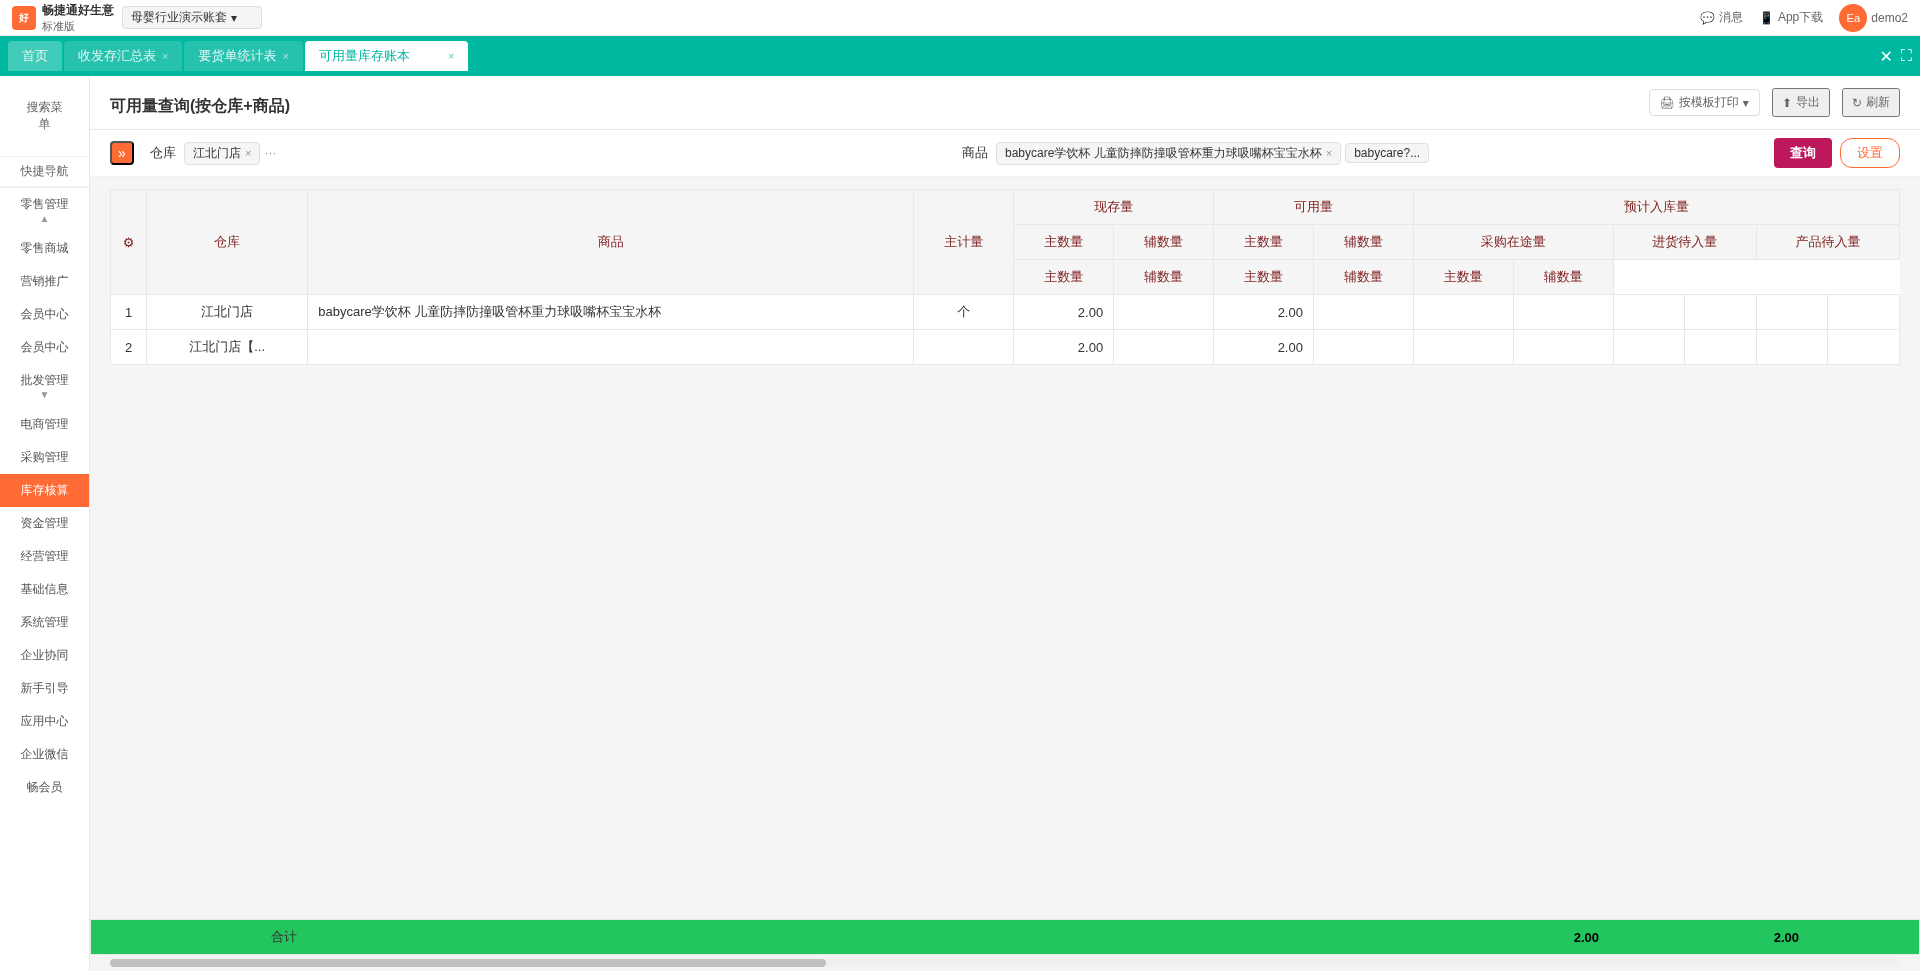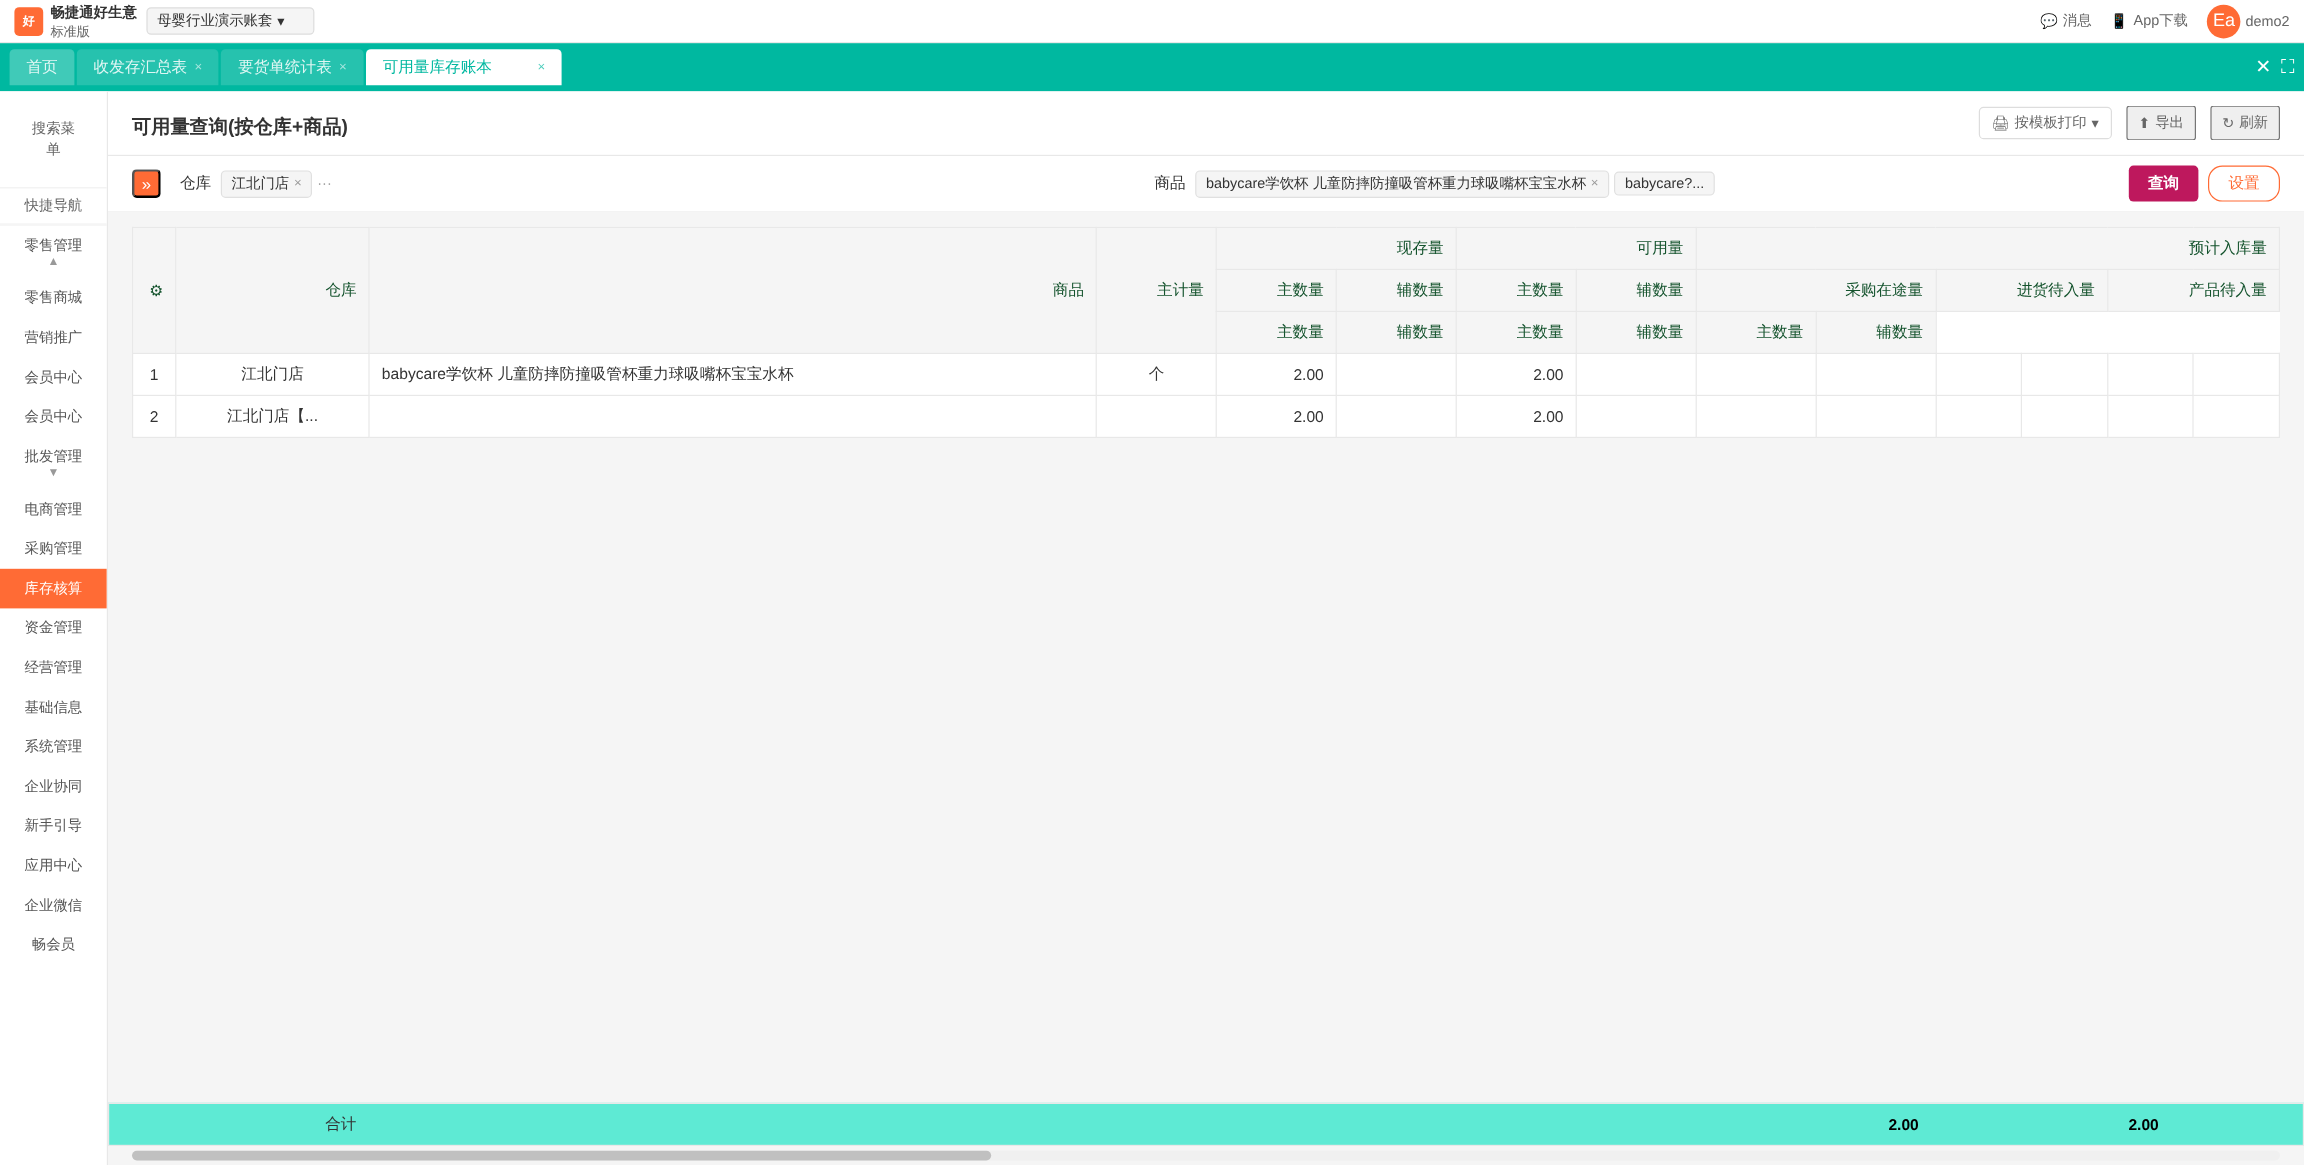--- a/index.html
+++ b/index.html
@@ -8,21 +8,21 @@
     
     .top-bar { background: #fff; height: 36px; display: flex; align-items: center; justify-content: space-between; padding: 0 12px; border-bottom: 1px solid #e8e8e8; }
     .top-bar-left { display: flex; align-items: center; gap: 8px; }
     .logo-area { display: flex; align-items: center; gap: 6px; }
     .logo-icon { width: 24px; height: 24px; background: #ff6b35; border-radius: 4px; display: flex; align-items: center; justify-content: center; color: white; font-size: 10px; font-weight: bold; }
     .logo-text { font-size: 12px; color: #333; font-weight: bold; }
     .logo-sub { font-size: 11px; color: #666; }
     .industry-selector { display: flex; align-items: center; gap: 4px; background: #f5f5f5; border: 1px solid #ddd; border-radius: 4px; padding: 2px 8px; cursor: pointer; font-size: 12px; color: #333; min-width: 140px; }
     .top-bar-right { display: flex; align-items: center; gap: 16px; }
     .top-bar-btn { display: flex; align-items: center; gap: 4px; font-size: 12px; color: #666; cursor: pointer; }
-    .avatar { width: 28px; height: 28px; border-radius: 50%; background: #ff6b35; display: flex; align-items: center; justify-content: center; color: white; font-size: 15px; }
+    .avatar { width: 28px; height: 28px; border-radius: 50%; background: #ff6b35; display: flex; align-items: center; justify-content: center; color: white; font-size: 11px; }
 
     
     .nav-tabs { background: #00b8a0; display: flex; align-items: center; height: 40px; padding: 0 8px; gap: 2px; }
     .nav-tab { display: flex; align-items: center; gap: 6px; padding: 6px 14px; border-radius: 4px 4px 0 0; font-size: 13px; cursor: pointer; color: rgba(255,255,255,0.85); background: rgba(255,255,255,0.15); }
     .nav-tab.active { background: #fff; color: #00b8a0; border-radius: 4px 4px 0 0; gap: 38px; }
     .nav-tab .close-x { font-size: 11px; color: inherit; opacity: 0.7; cursor: pointer; }
     .nav-tab.home { background: rgba(255,255,255,0.25); }
     .nav-tabs-right { margin-left: auto; display: flex; align-items: center; gap: 8px; }
     .nav-tabs-right span { color: white; font-size: 16px; cursor: pointer; }
 
@@ -59,28 +59,28 @@
     .filter-tag { background: #f5f5f5; border: 1px solid #e0e0e0; border-radius: 4px; padding: 2px 8px; font-size: 12px; color: #333; display: flex; align-items: center; gap: 4px; }
     .filter-tag .tag-close { cursor: pointer; color: #999; font-size: 11px; }
     .filter-more { color: #999; font-size: 12px; cursor: pointer; }
     .filter-actions { display: flex; gap: 8px; margin-left: auto; }
     .btn-query { background: #be185d; color: white; border: none; border-radius: 4px; padding: 5px 16px; font-size: 13px; cursor: pointer; font-weight: bold; }
     .btn-setting { background: white; color: #ff6b35; border: 1px solid #ff6b35; border-radius: 12px; padding: 5px 16px; font-size: 13px; cursor: pointer; }
 
     
     .table-area { flex: 1; overflow: auto; padding: 12px 20px; }
     .data-table { width: 100%; border-collapse: collapse; background: white; font-size: 13px; }
-    .data-table th { background: #f5f5f5; color: #14532d; font-weight: normal; padding: 8px 10px; text-align: right; border: 1px solid #e8e8e8; white-space: nowrap; }
+    .data-table th { background: #f5f5f5; color: #7f1d1d; font-weight: normal; padding: 8px 10px; text-align: center; border: 1px solid #e8e8e8; white-space: nowrap; }
     .data-table td { padding: 8px 10px; text-align: center; border: 1px solid #e8e8e8; color: #333; white-space: nowrap; }
     .data-table .number { text-align: right; }
     .th-settings { width: 36px; }
     .th-group { background: #e8f5f3; color: #00b8a0; }
 
     
-    .table-footer { background: #5eead4; border: 1px solid #e8e8e8; padding: 8px 20px; display: flex; align-items: center; }
+    .table-footer { background: #22c55e; border: 1px solid #e8e8e8; padding: 8px 20px; display: flex; align-items: center; }
     .footer-total-label { font-size: 13px; color: #333; padding-left: 160px; }
 
     
     .scroll-track { background: #f0f0f0; height: 8px; border-radius: 4px; margin: 4px 20px; }
     .scroll-thumb { background: #c0c0c0; height: 8px; width: 40%; border-radius: 4px; margin-left: 0; }
   </style>
 </head>
 <body>
 
 <div class="top-bar">

